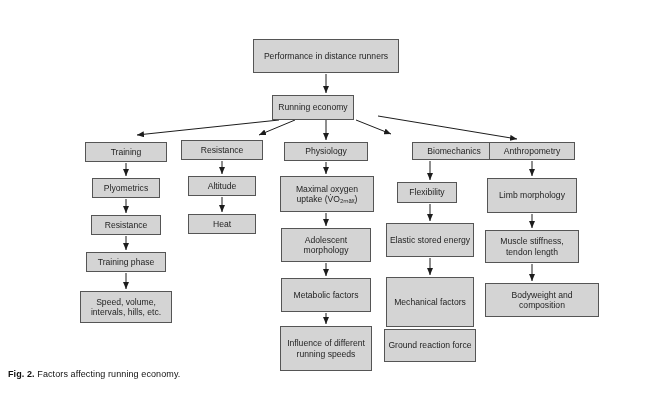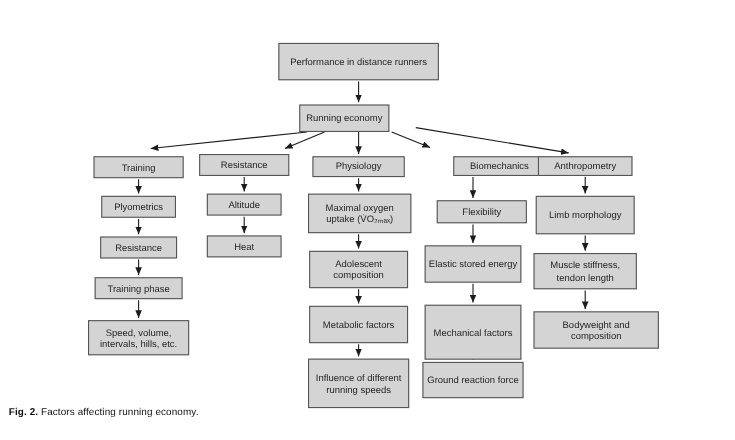--- a/index.html
+++ b/index.html
@@ -29,21 +29,21 @@
   .n-alt{left:188px;top:176px;width:68px;height:20px;}
   .n-heat{left:188px;top:214px;width:68px;height:20px;}
   
   .n-phys{left:284px;top:142px;width:84px;height:19px;}
   .n-vo2{left:280px;top:176px;width:94px;height:36px;}
   .n-adol{left:281px;top:228px;width:90px;height:34px;}
   .n-metab{left:281px;top:278px;width:90px;height:34px;}
   .n-infl{left:280px;top:326px;width:92px;height:45px;}
   
   .n-biomech{left:388px;top:142px;width:84px;height:18px;margin-left:24px;}
-  .n-flex{left:397px;top:182px;width:82px;height:21px;}
+  .n-flex{left:397px;top:182px;width:60px;height:21px;}
   .n-elastic{left:386px;top:223px;width:88px;height:34px;}
   .n-mech{left:386px;top:277px;width:88px;height:50px;}
   .n-ground{left:384px;top:329px;width:92px;height:33px;}
   
   .n-anthro{left:489px;top:142px;width:86px;height:18px;}
   .n-limb{left:487px;top:178px;width:90px;height:35px;}
   .n-muscle{left:485px;top:230px;width:94px;height:33px;}
   .n-body{left:485px;top:283px;width:114px;height:34px;}
   .caption{
     position:absolute;left:8px;top:369px;font-size:9px;color:#111111;
@@ -104,21 +104,21 @@
   <div class="node n-resist">Resistance</div>
   <div class="node n-phase">Training phase</div>
   <div class="node n-speed">Speed, volume, intervals, hills, etc.</div>
 
   <div class="node n-envir">Resistance</div>
   <div class="node n-alt">Altitude</div>
   <div class="node n-heat">Heat</div>
 
   <div class="node n-phys">Physiology</div>
   <div class="node n-vo2">Maximal oxygen uptake (V̇O₂ₘₐₓ)</div>
-  <div class="node n-adol">Adolescent composition</div>
+  <div class="node n-adol">Adolescent morphology</div>
   <div class="node n-metab">Metabolic factors</div>
   <div class="node n-infl">Influence of different running speeds</div>
 
   <div class="node n-biomech">Biomechanics</div>
   <div class="node n-flex">Flexibility</div>
   <div class="node n-elastic">Elastic stored energy</div>
   <div class="node n-mech">Mechanical factors</div>
   <div class="node n-ground">Ground reaction force</div>
 
   <div class="node n-anthro">Anthropometry</div>

